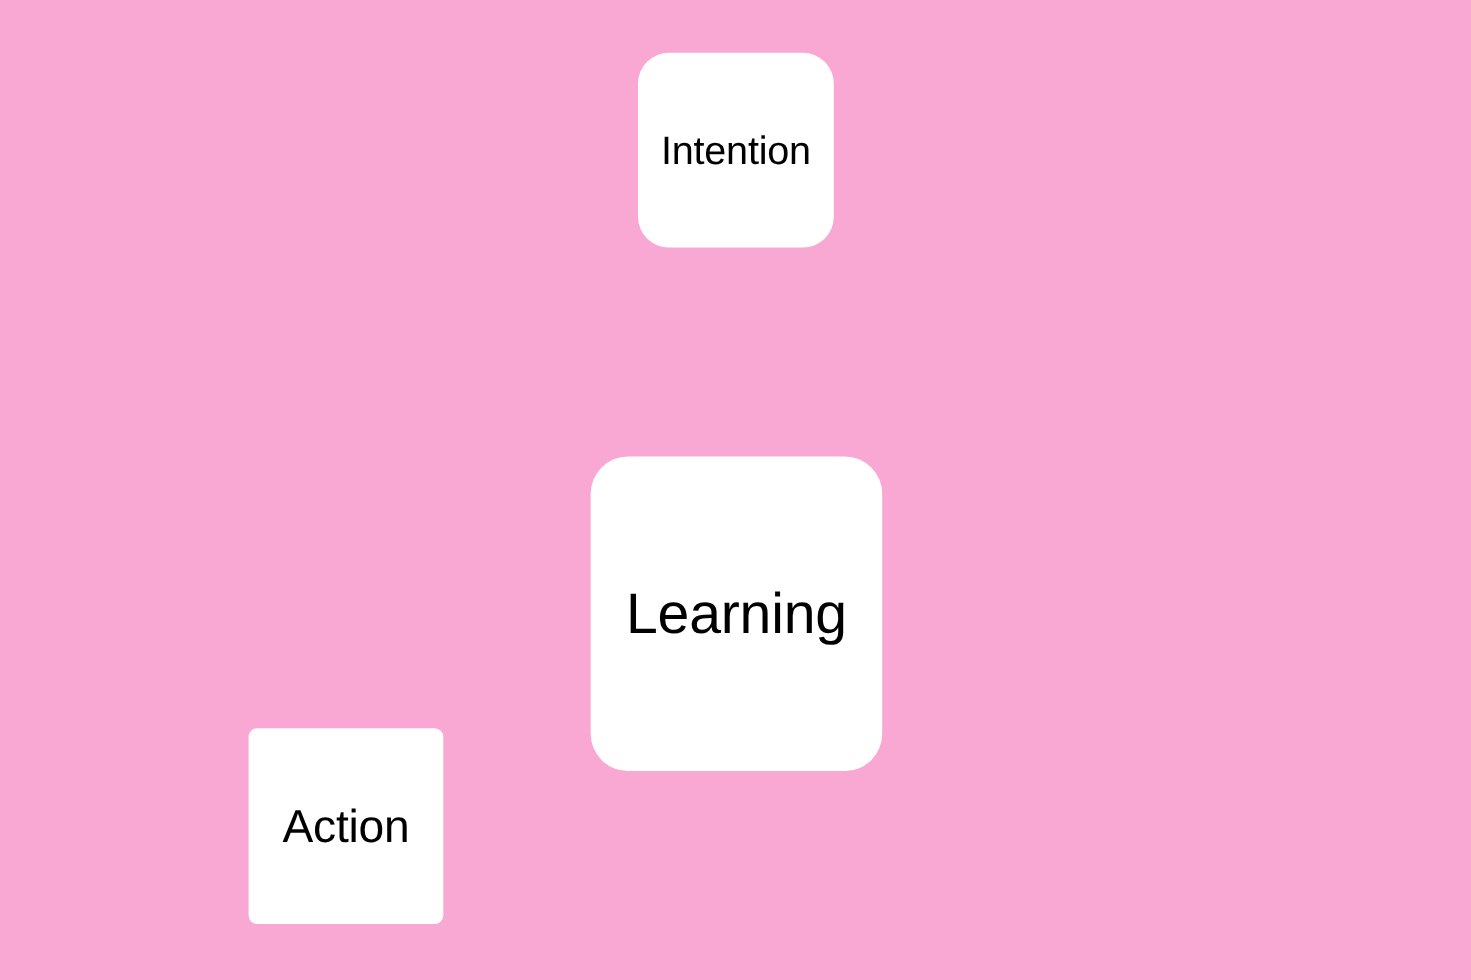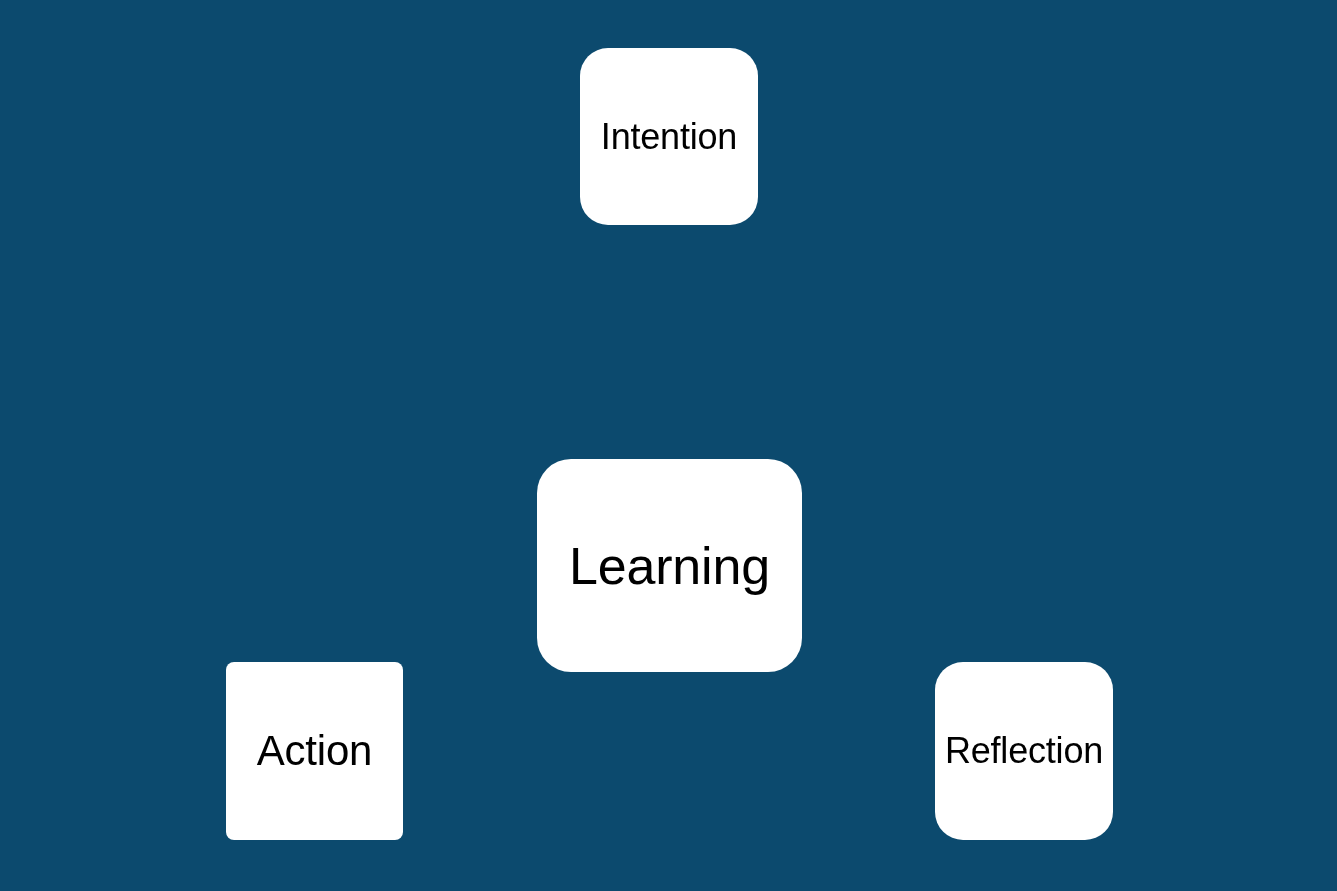--- a/index.html
+++ b/index.html
@@ -8,21 +8,21 @@
     padding: 0;
     background: #000000;
   }
   body {
     font-family: "Liberation Sans", sans-serif;
   }
   #canvas {
     position: relative;
     width: 1337px;
     height: 891px;
-    background: #0c4a6e;
+    background: #f9a8d4;
     overflow: hidden;
   }
   .node {
     position: absolute;
     background: #ffffff;
     color: #000000;
     display: flex;
     align-items: center;
     justify-content: center;
     box-sizing: border-box;
@@ -46,24 +46,23 @@
     height: 177px;
     border-radius: 28px;
     font-size: 36px;
   }
 
   
   #node-learning {
     left: 537px;
     top: 415px;
     width: 265px;
-    height: 213px;
+    height: 286px;
     border-radius: 34px;
     font-size: 52px;
-    margin-top: 44px;
   }
 
   
   #node-action {
     left: 226px;
     top: 662px;
     width: 177px;
     height: 178px;
     border-radius: 8px;
     font-size: 42px;
@@ -89,17 +88,14 @@
   </div>
 
   <div class="node" id="node-learning">
     <span class="node-label">Learning</span>
   </div>
 
   <div class="node" id="node-action">
     <span class="node-label">Action</span>
   </div>
 
-  <div class="node" id="node-reflection">
-    <span class="node-label">Reflection</span>
-  </div>
 
 </div>
 
 </body></html>

